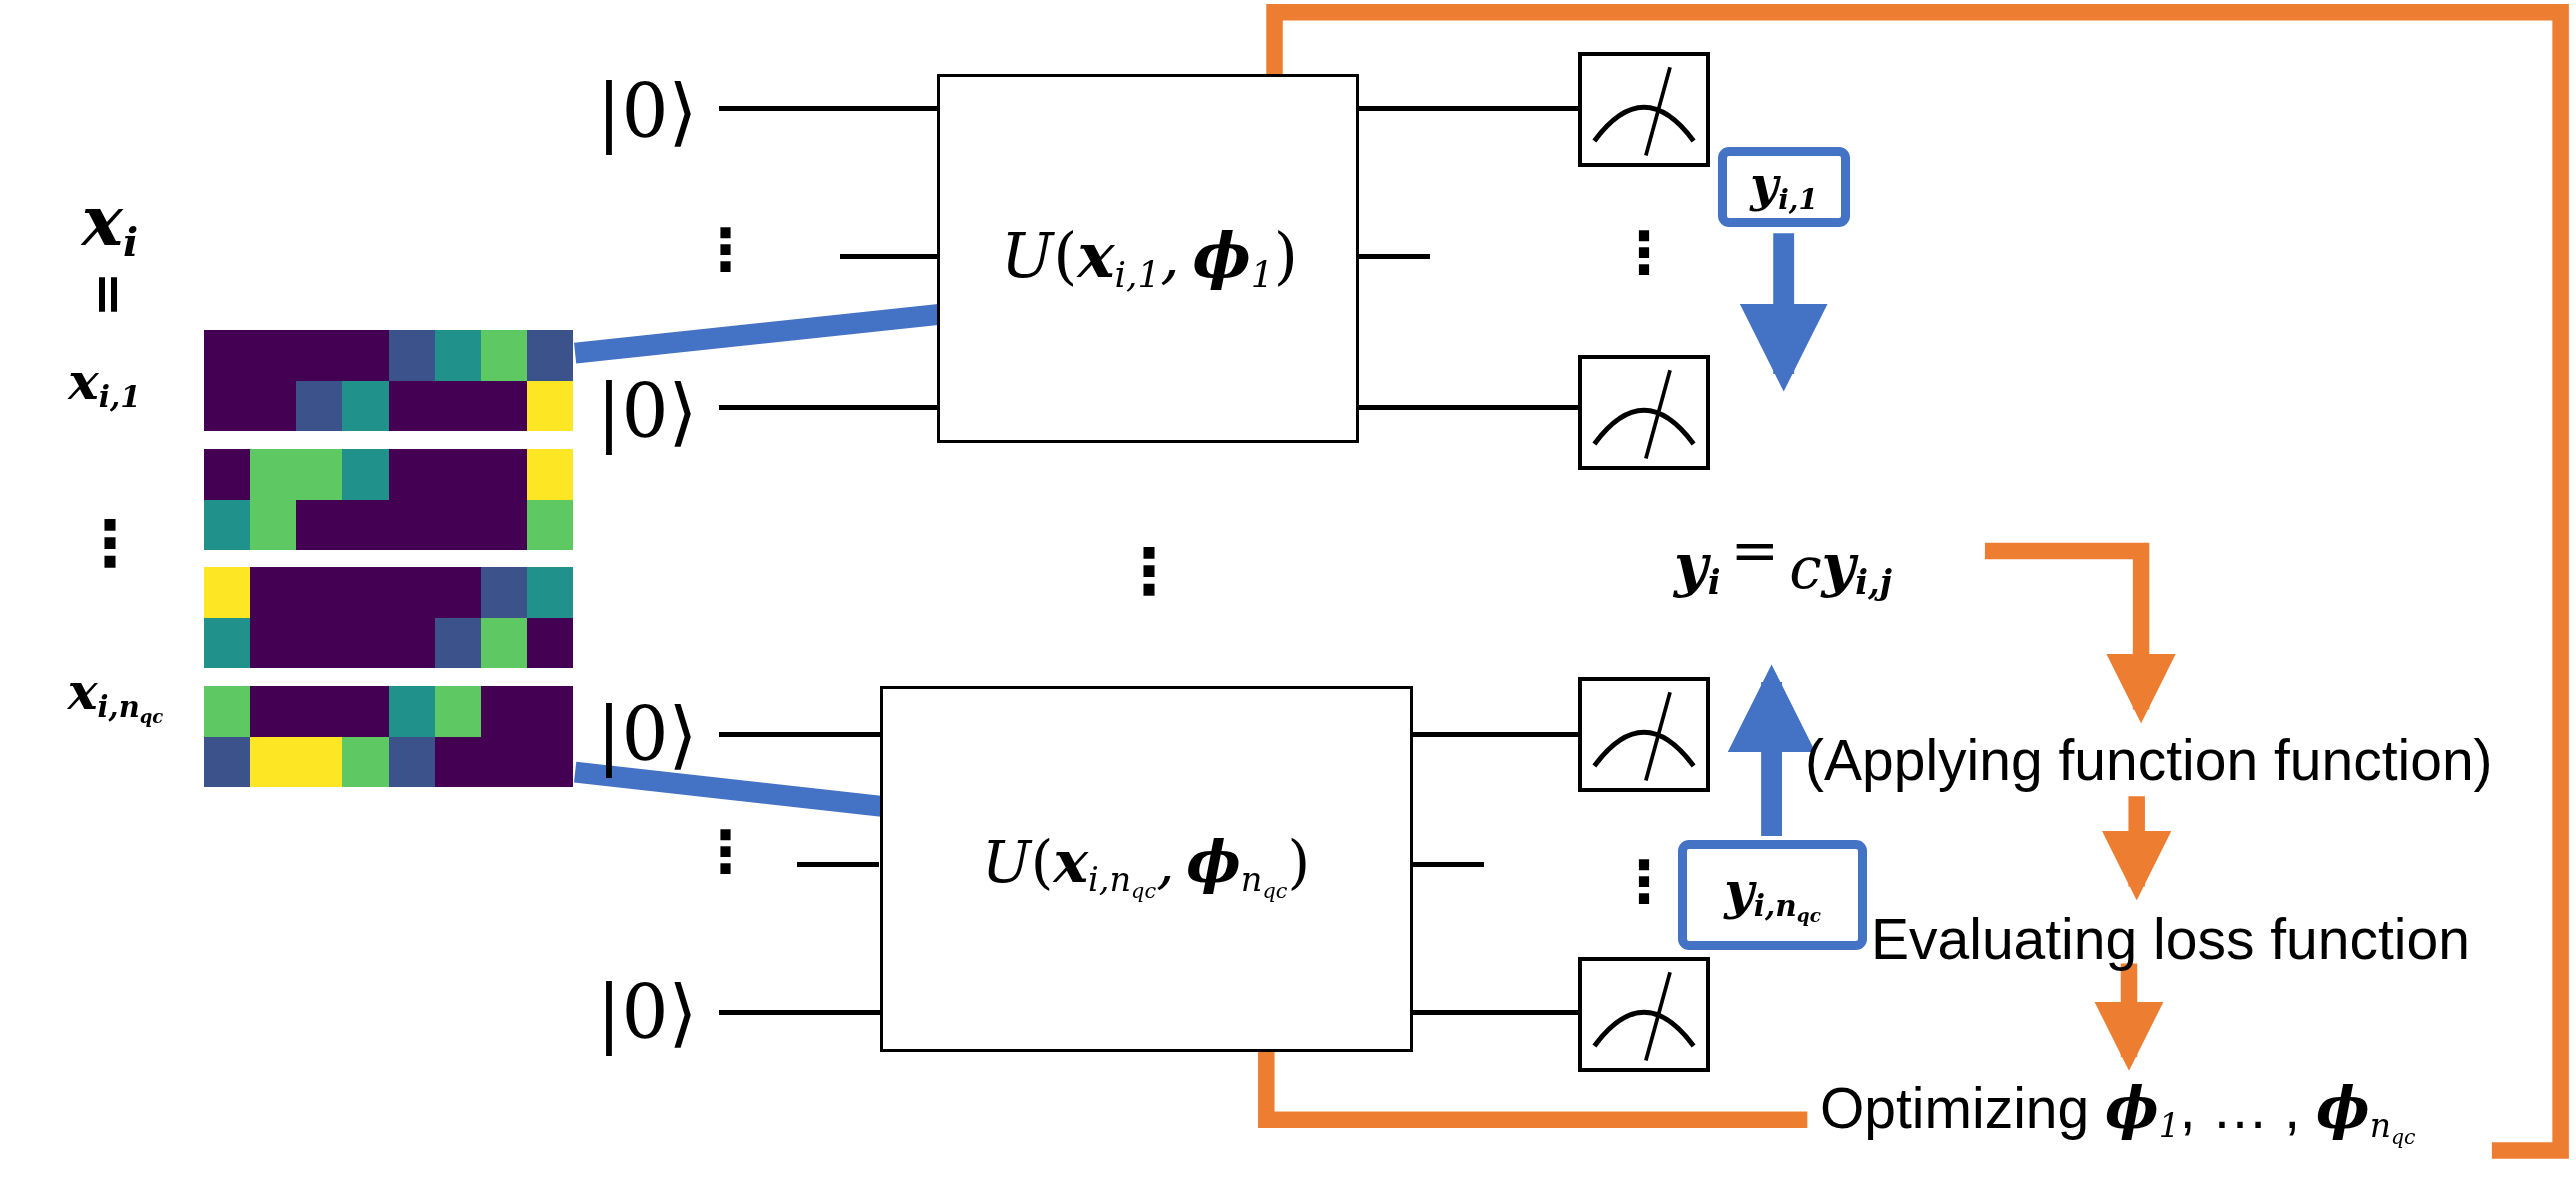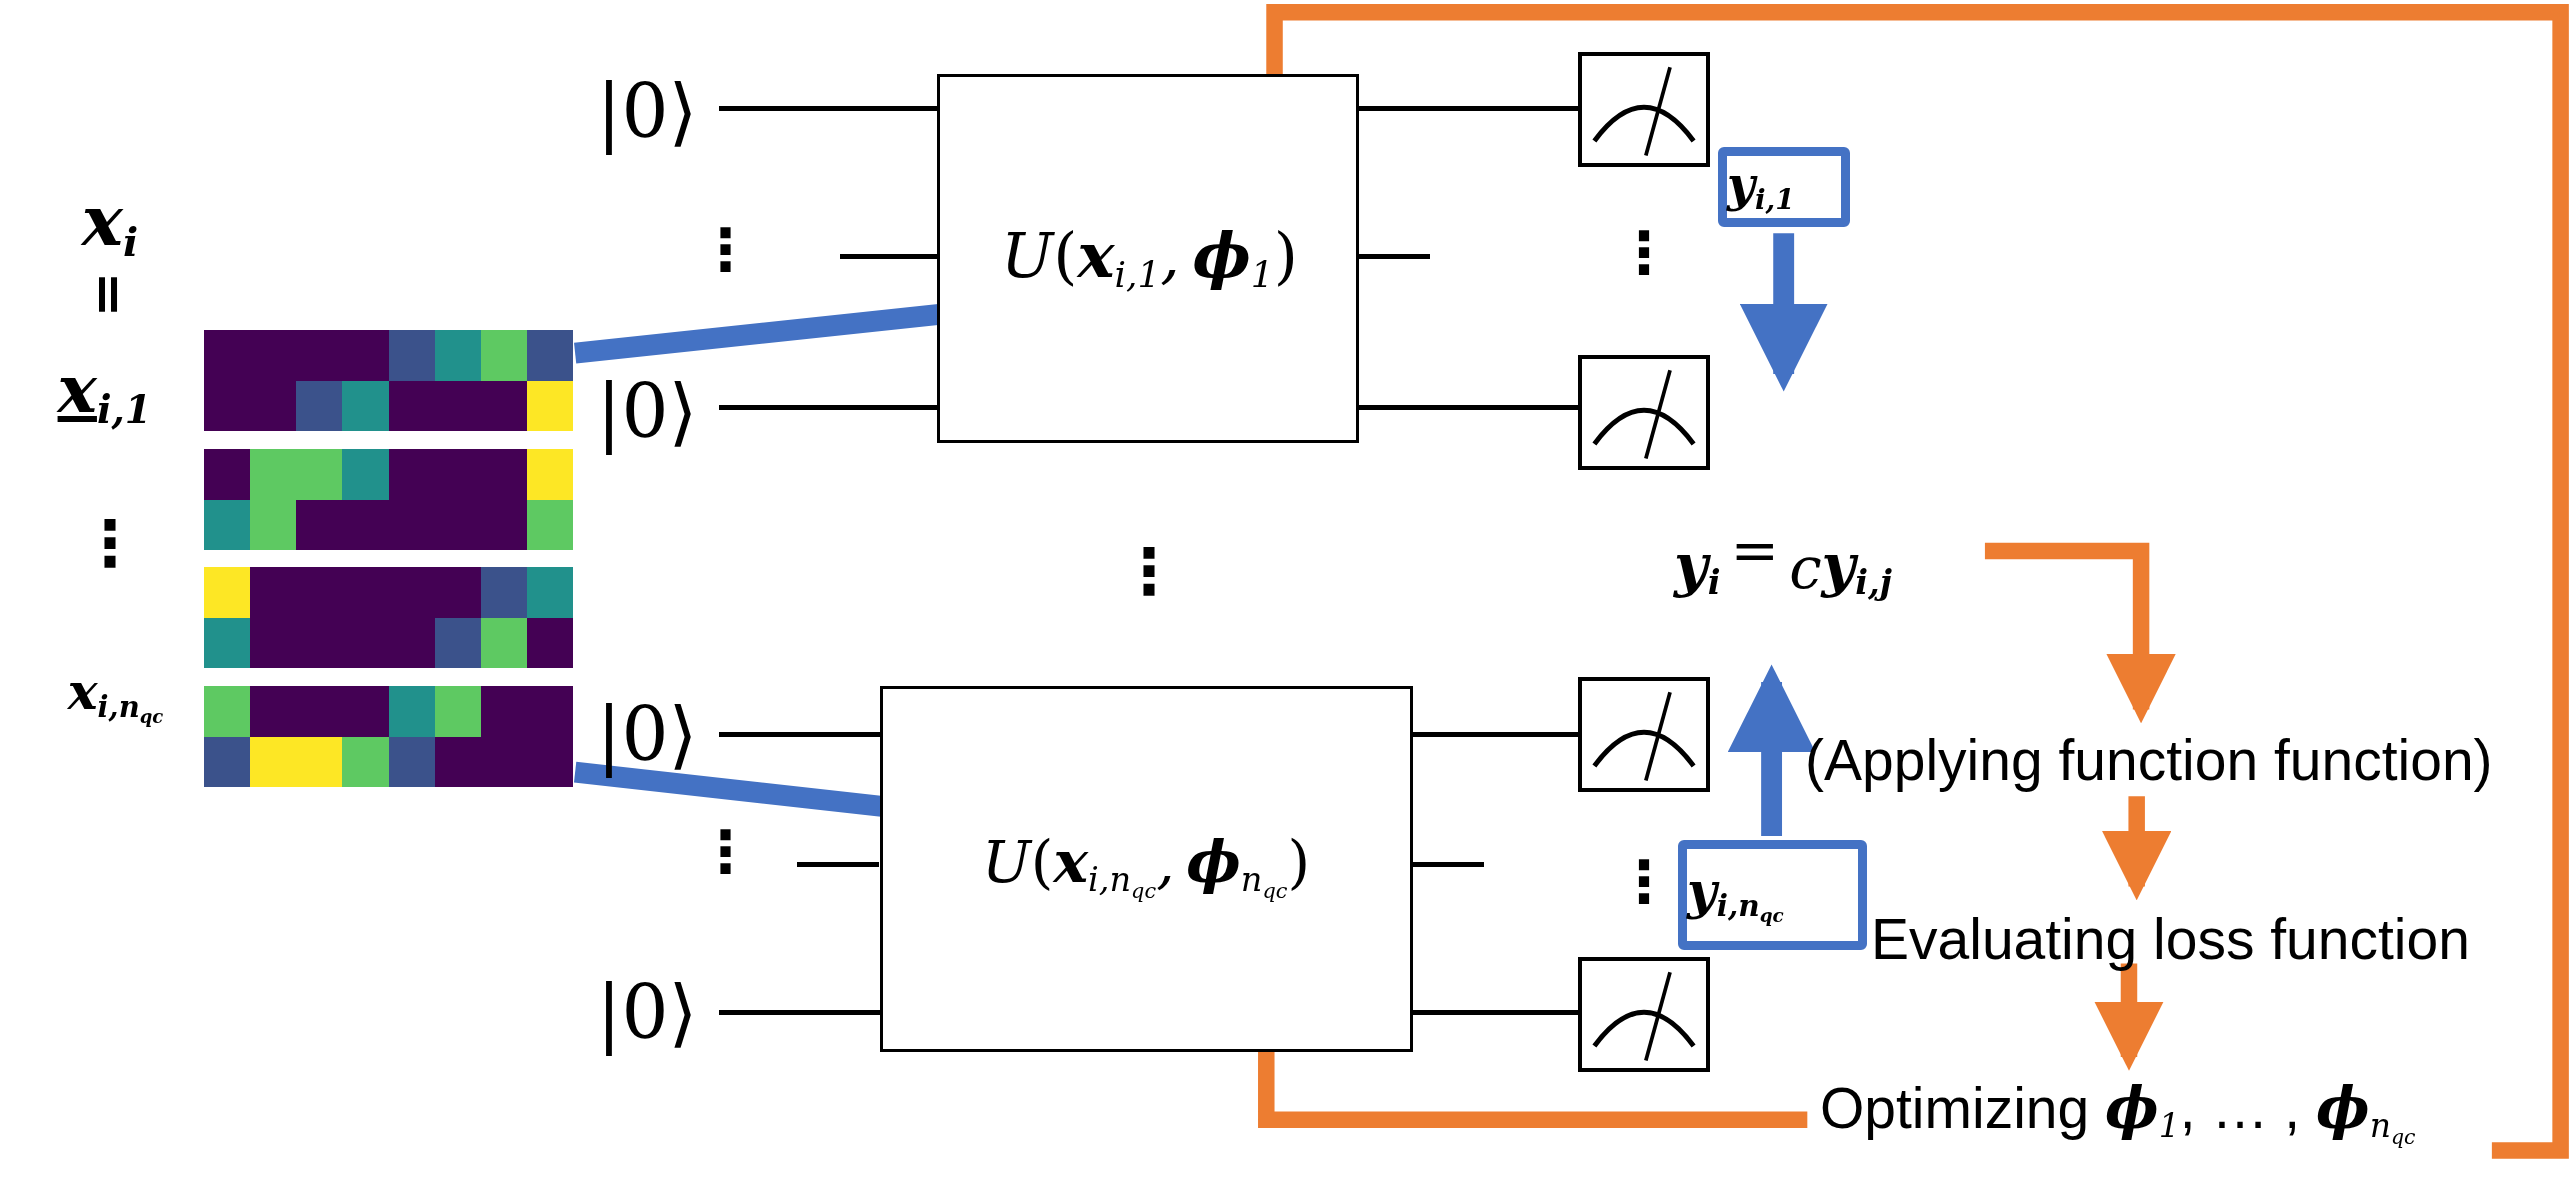--- a/index.html
+++ b/index.html
@@ -16,22 +16,22 @@
   .mbold{font-weight:bold;}
   .upright{font-style:normal;}
   .ctr{text-align:center;}
   .nowrap{white-space:nowrap;}
   .sub{font-size:0.58em;font-style:italic;vertical-align:-0.28em;}
   .sub2{font-size:0.62em;font-style:italic;vertical-align:-0.34em;}
   .wire{position:absolute;height:5px;background:var(--c-ink);}
   .qbox{position:absolute;background:var(--c-bg);border:3.8px solid var(--c-ink);box-sizing:border-box;}
   .gauge{position:absolute;background:var(--c-bg);border:4.4px solid var(--c-ink);box-sizing:border-box;}
   .gauge svg{width:100%;height:100%;display:block;}
-  .ybox{position:absolute;background:var(--c-bg);border:9.3px solid var(--c-blue);border-radius:6px;
-        box-sizing:border-box;display:flex;align-items:center;}
+  .ybox{position:absolute;background:var(--c-bg);border:9.3px solid var(--c-blue);border-radius:11px;
+        box-sizing:border-box;display:flex;align-items:center;justify-content:center;}
   .ket{position:absolute;font-family:"DejaVu Serif",serif;font-style:normal;color:var(--c-ink);
        text-align:center;font-size:74px;line-height:1.1;}
   .vdots{position:absolute;font-family:"DejaVu Sans",sans-serif;font-weight:bold;color:var(--c-ink);
          text-align:center;line-height:1.2;}
   .anno{position:absolute;color:var(--c-ink);white-space:nowrap;font-size:57px;line-height:1.1;}
   .hm{position:absolute;display:grid;grid-template-columns:repeat(8,1fr);grid-template-rows:repeat(2,1fr);
       width:369px;height:101px;}
   .hm-cell{width:100%;height:100%;}
   #sum{position:absolute;left:1584px;top:446px;width:398px;height:207px;display:flex;
        align-items:center;justify-content:center;}
@@ -71,21 +71,21 @@
 
     <line class="bline" x1="1046" y1="642" x2="1918" y2="549" marker-end="url(#ah-b)"></line>
     <line class="bline" x1="1046" y1="1404" x2="1808" y2="1489" marker-end="url(#ah-b)"></line>
 
     <line class="bline" x1="3244" y1="424" x2="3244" y2="680" marker-end="url(#ah-b)"></line>
     <line class="bline" x1="3222" y1="1520" x2="3222" y2="1240" marker-end="url(#ah-b)"></line>
   </svg>
 
   <div class="abs math mbold ctr" style="left:22px;top:181px;width:176px;font-size:69px;line-height:1.15;"><span>x</span><span class="sub">i</span></div>
   <div class="abs math mbold upright ctr" style="left:22px;top:263px;width:176px;font-size:55px;line-height:1.15;"><span style="display:inline-block;transform:rotate(90deg);">=</span></div>
-  <div class="abs math mbold ctr" style="left:11px;top:352px;width:187px;font-size:66px;line-height:1.15;text-decoration:underline;"><span>x</span><span class="sub">i,1</span></div>
+  <div class="abs math mbold ctr" style="left:11px;top:352px;width:187px;font-size:51px;line-height:1.15;"><span>x</span><span class="sub">i,1</span></div>
   <div class="abs vdots" style="left:22px;top:506px;width:176px;font-size:63px;"><span>⋮</span></div>
   <div class="abs math mbold ctr" style="left:0px;top:663px;width:231px;font-size:50px;line-height:1.15;"><span>x</span><span class="sub">i,n</span><span class="sub"><span class="sub2">qc</span></span></div>
 
   <div class="hm" style="left:204px;top:330px;">
       <div class="hm-cell" style="background: rgb(68, 1, 84);"></div>
       <div class="hm-cell" style="background: rgb(68, 1, 84);"></div>
       <div class="hm-cell" style="background: rgb(68, 1, 84);"></div>
       <div class="hm-cell" style="background: rgb(68, 1, 84);"></div>
       <div class="hm-cell" style="background: rgb(59, 82, 139);"></div>
       <div class="hm-cell" style="background: rgb(33, 145, 140);"></div>

